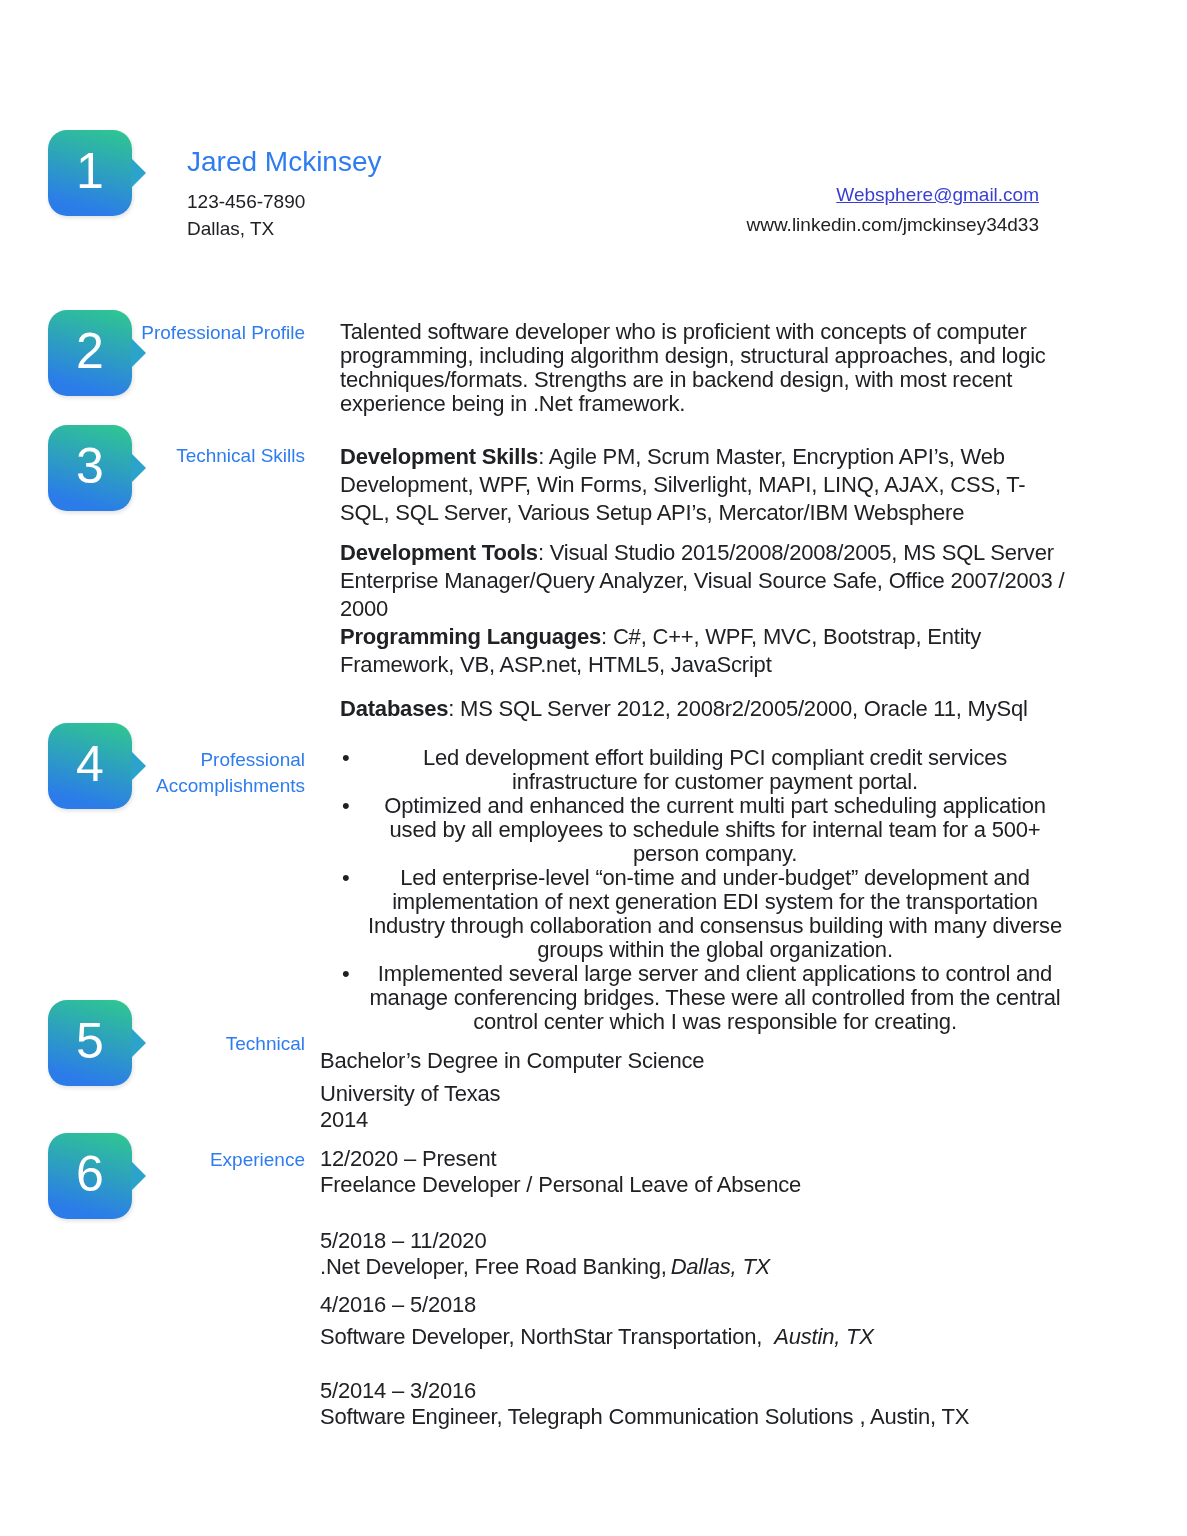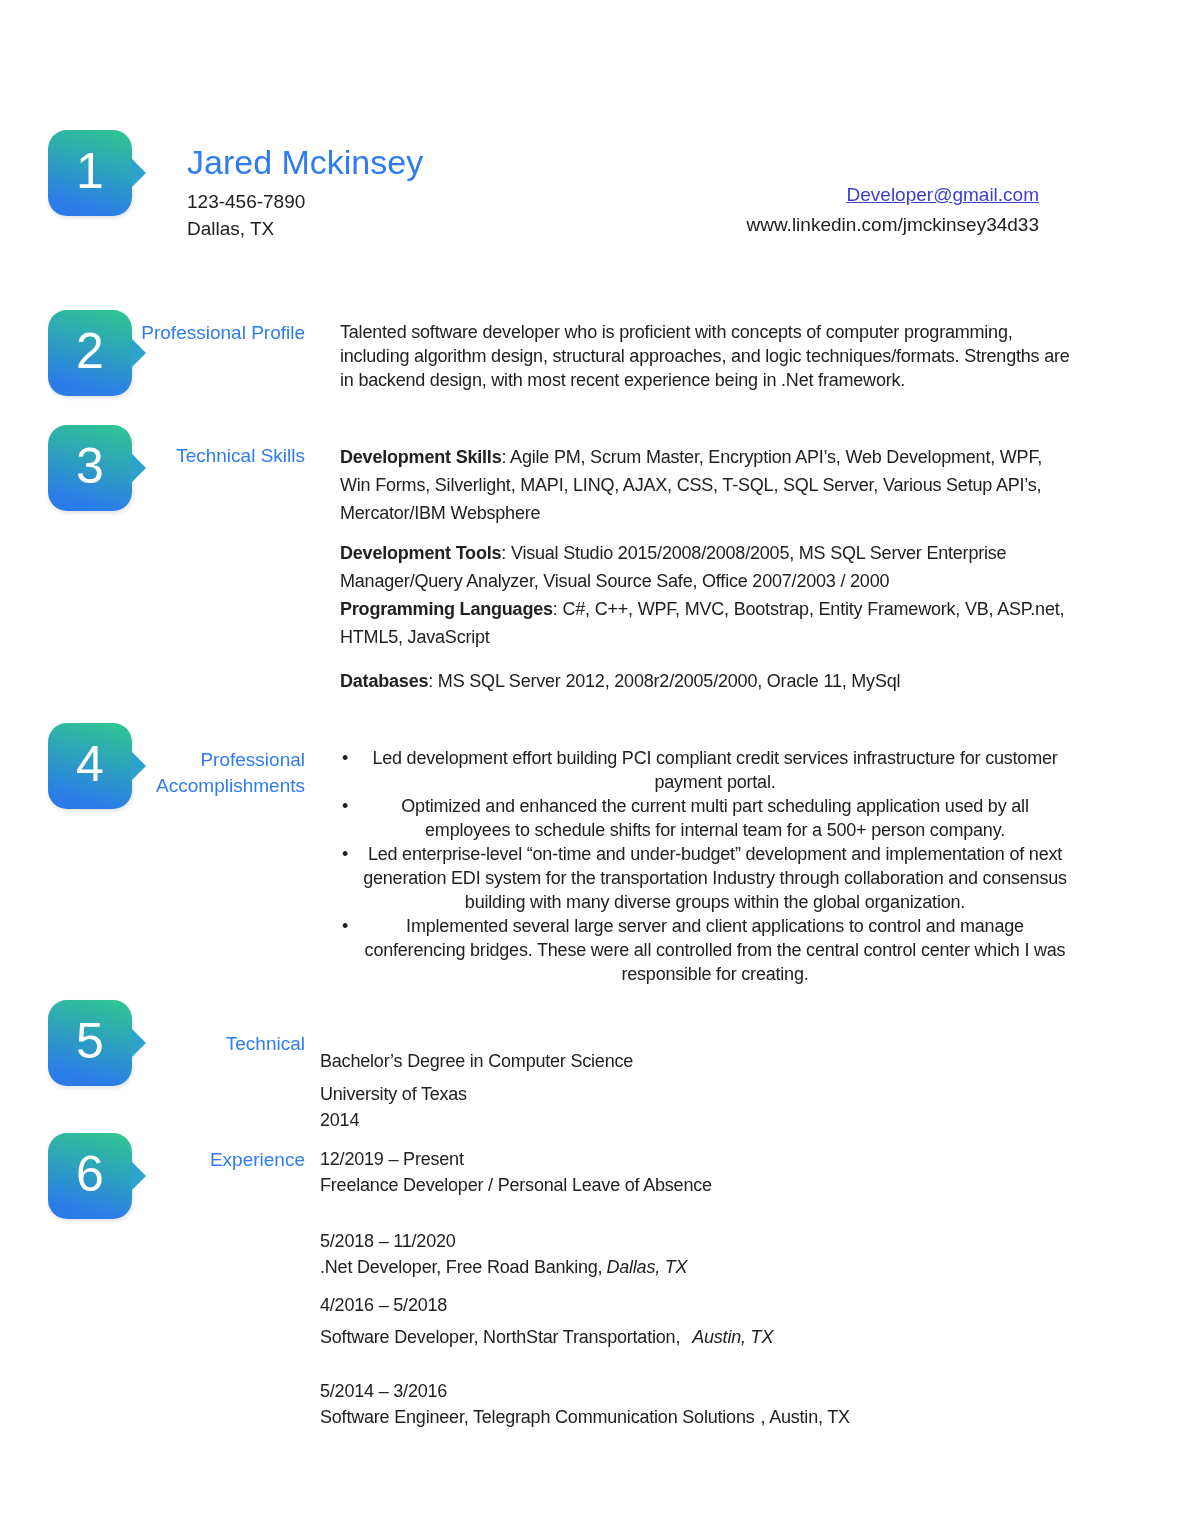--- a/index.html
+++ b/index.html
@@ -25,25 +25,25 @@
     border-left:15px solid var(--badge-arrow,#2ba3cb);
   }
 
   
   .label {
     position:absolute; left:140px; width:165px; text-align:right;
     color:var(--accent,#2e7cf0); font-size:19px; line-height:26px; font-weight:400;
   }
 
   
-  .content { position:absolute; left:340px; width:730px; font-size:18px; letter-spacing:-0.2px; }
+  .content { position:absolute; left:340px; width:730px; font-size:22px; letter-spacing:-0.2px; }
 
   
   .header-left { position:absolute; left:187px; top:12px; }
-  .person-name { color:var(--accent,#2e7cf0); font-size:34px; line-height:40px; font-weight:400; }
+  .person-name { color:var(--accent,#2e7cf0); font-size:28px; line-height:40px; font-weight:400; }
   .contact-block { margin-top:6px; }
   .contact-line { font-size:19px; line-height:27px; }
   .header-right { position:absolute; right:148px; top:50px; text-align:right; font-size:19px; line-height:30px; }
   .email-link { color:var(--link,#3a3fd2); text-decoration:underline; cursor:pointer; display:block; }
 
   
   .profile-text { line-height:24px; }
 
   
   .skills-content { top:18px; }
@@ -84,21 +84,21 @@
       <span class="badge-arrow"></span>
     </div>
     <div class="header-left">
       <h1 class="person-name">Jared Mckinsey</h1>
       <div class="contact-block">
         <div class="contact-line">123-456-7890</div>
         <div class="contact-line">Dallas, TX</div>
       </div>
     </div>
     <div class="header-right">
-      <a class="email-link" href="#">Developer@gmail.com</a>
+      <a class="email-link" href="#">Websphere@gmail.com</a>
       <div>www.linkedin.com/jmckinsey34d33</div>
     </div>
   </section>
 
   <section class="row" style="top:310px; height:110px;">
     <div class="badge">
       <span class="badge-num">2</span>
       <span class="badge-arrow"></span>
     </div>
     <div class="label" style="top:10px;">Professional Profile</div>
@@ -152,21 +152,21 @@
 
   <section class="row" style="top:1133px; height:320px;">
     <div class="badge">
       <span class="badge-num">6</span>
       <span class="badge-arrow"></span>
     </div>
     <div class="label" style="top:14px;">Experience</div>
     <div class="content tight" style="top:13px;">
 
       <div class="exp-entry">
-        <div class="exp-dates">12/2019 – Present</div>
+        <div class="exp-dates">12/2020 – Present</div>
         <div class="exp-role">Freelance Developer / Personal Leave of Absence</div>
       </div>
 
       <div class="exp-entry mt30">
         <div class="exp-dates">5/2018 – 11/2020</div>
         <div class="exp-role"><span>.Net Developer, Free Road Banking,</span><span class="loc-italic small-gap">Dallas, TX</span></div>
       </div>
 
       <div class="exp-entry mt12">
         <div class="exp-dates">4/2016 – 5/2018</div>

